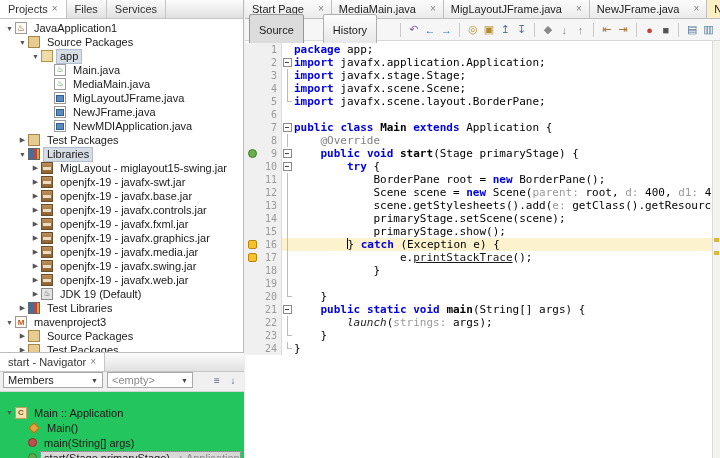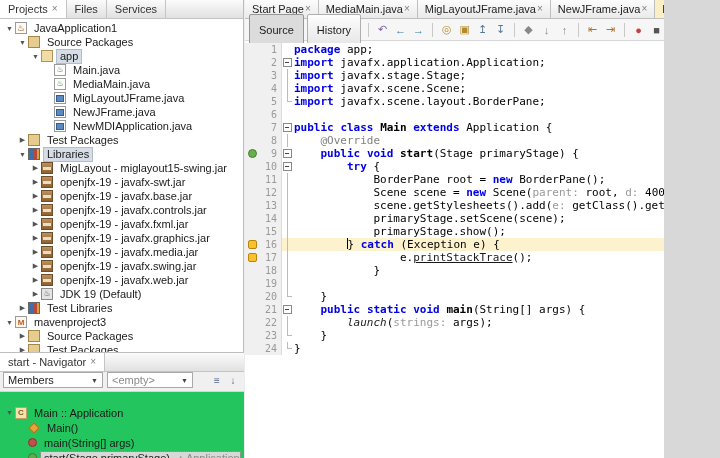--- a/index.html
+++ b/index.html
@@ -1,17 +1,17 @@
 <!DOCTYPE html>
 <html><head>
 <meta charset="utf-8">
 <style>
   *{margin:0;padding:0;box-sizing:border-box}
   html,body{background:#d8d8d8}
-  #app{position:relative;width:664px;height:458px;background:#EDEDED;overflow:hidden;
+  #app{position:relative;width:720px;height:458px;background:#EDEDED;overflow:hidden;
        font-family:"Liberation Sans",sans-serif;font-size:11px;color:#1a1a1a;user-select:none}
 
   
   #left{position:absolute;left:0;top:0;width:244px;height:458px;border-right:1px solid #BDBDBD;background:#fff}
   .tabbar{height:19px;background:linear-gradient(#FBFBFB,#E1E1E1);border-bottom:1px solid #C4C4C4;
           display:flex;align-items:stretch;overflow:hidden}
   .ptab{display:flex;align-items:center;gap:4px;padding:0 8px;border-right:1px solid #C4C4C4;color:#333;white-space:nowrap}
   .ptab.active{background:#fff}
   .x{color:#808080;font-size:10px;line-height:10px}
   #project-tree{height:333px;overflow:hidden;background:#fff;padding-top:2px}
@@ -55,25 +55,25 @@
   .mini-btn{width:16px;height:16px;display:flex;align-items:center;justify-content:center;color:#557;font-size:10px}
   #nav-list{padding-top:13px}
   .nrow{display:flex;align-items:center;height:15px;white-space:nowrap}
   .nlbl{padding:0 3px}
   .nrow .suffix{color:#8a8a8a;margin-left:5px}
   .nrow.sel-row .selwrap{background:#D8D8D8;outline:1px dotted #9a9a9a}
 
   
   #editor{position:absolute;left:245px;top:0;width:475px;height:458px;background:#fff;display:flex;flex-direction:column}
   #etabs{height:19px;flex:none;background:linear-gradient(#FBFBFB,#E2E2E2);border-bottom:1px solid #BFBFBF;display:flex;overflow:hidden}
-  .etab{display:flex;align-items:center;gap:1px;padding:0 7px;border-right:1px solid #BFBFBF;
+  .etab{display:flex;align-items:center;gap:14px;padding:0 7px;border-right:1px solid #BFBFBF;
         background:linear-gradient(#FCFCFC,#EAEAEA);white-space:nowrap;color:#222}
   .etab.sel{background:#FCEFC3}
   #etoolbar{height:22px;flex:none;border-bottom:1px solid #D8D8D8;background:#F6F6F6;display:flex;align-items:center;padding:0 4px;gap:1px}
-  .viewbtn{padding:9px 9px;border:1px solid #AFAFAF;background:linear-gradient(#FDFDFD,#E6E6E6);border-radius:2px;margin-right:2px}
+  .viewbtn{padding:9px 9px;border:1px solid #AFAFAF;background:linear-gradient(#FDFDFD,#E6E6E6);border-radius:2px;margin-right:18px}
   .viewbtn.sel{background:#DCDCDC;border-color:#969696}
   .tsep{width:1px;height:14px;background:#C9C9C9;margin:0 4px;flex:none}
   .tbtn{width:17px;height:17px;display:flex;align-items:center;justify-content:center;font-size:11px;border-radius:2px}
 
   #codewrap{flex:1;position:relative;overflow:hidden;font-family:"DejaVu Sans Mono",monospace;font-size:11px;line-height:13px}
   #code{position:absolute;left:0;top:2px;right:8px;bottom:0}
   .crow{display:flex;height:13px;background:#fff}
   .crow.hl{background:#FCF2CE}
   .gm{width:15px;flex:none;background:#F0F0F0;display:flex;align-items:center;justify-content:center}
   .ln{width:22px;flex:none;background:#F0F0F0;color:#9A9A9A;text-align:right;padding-right:4px;

